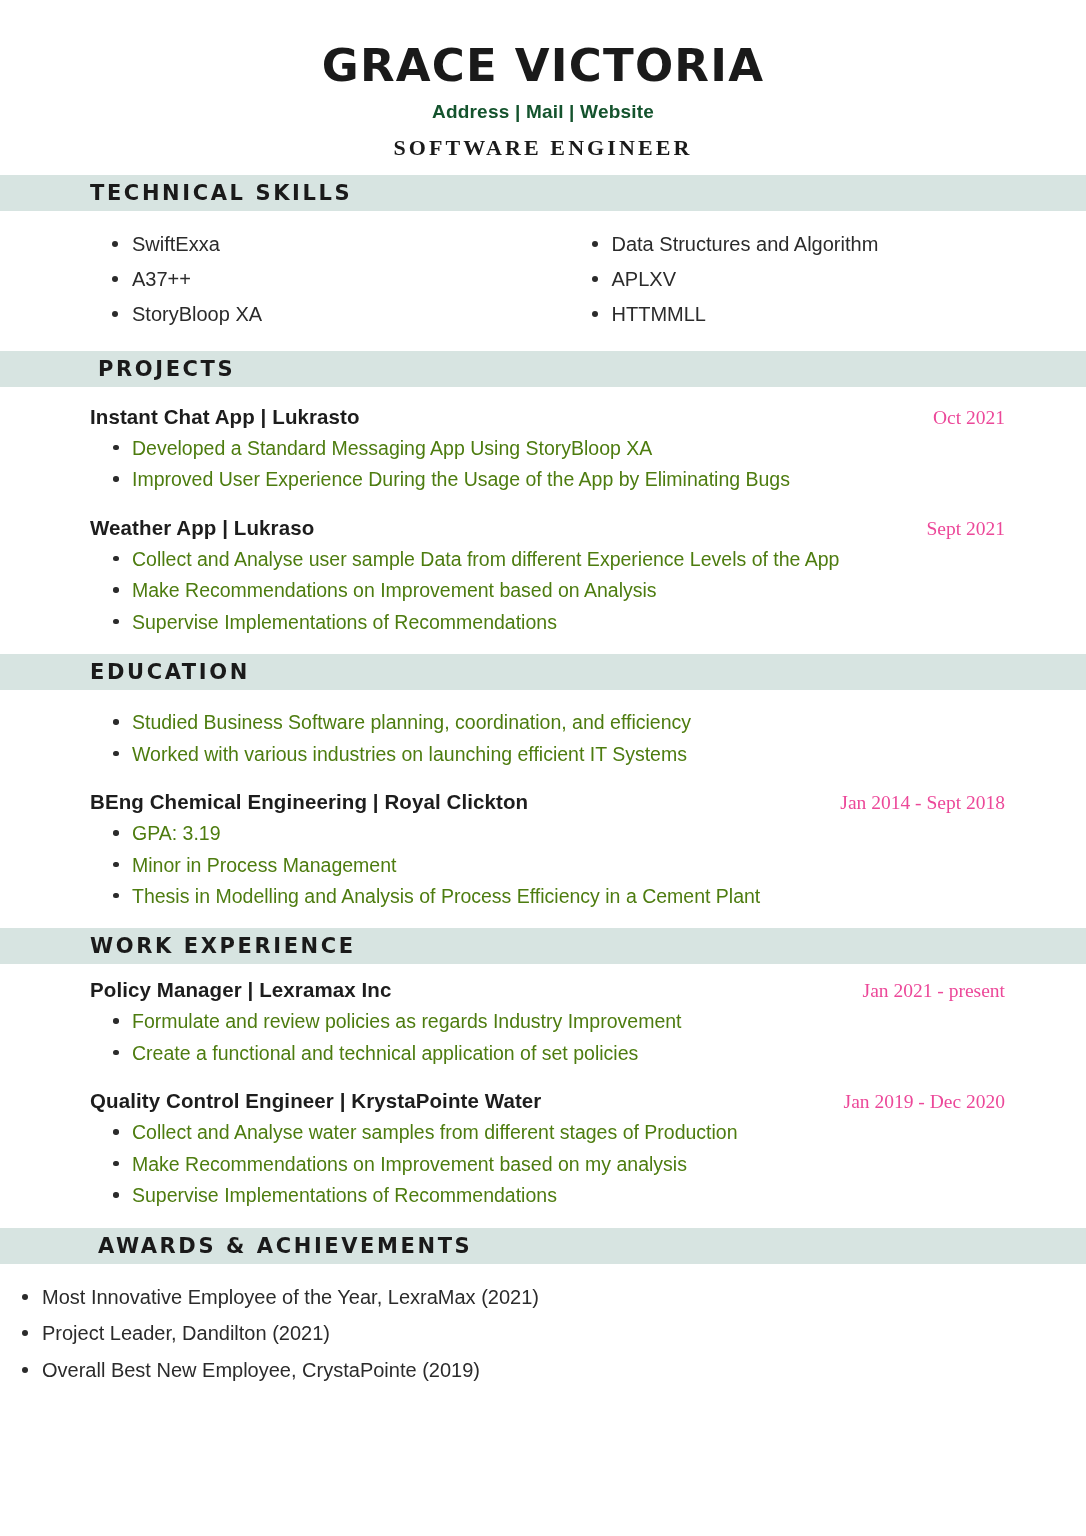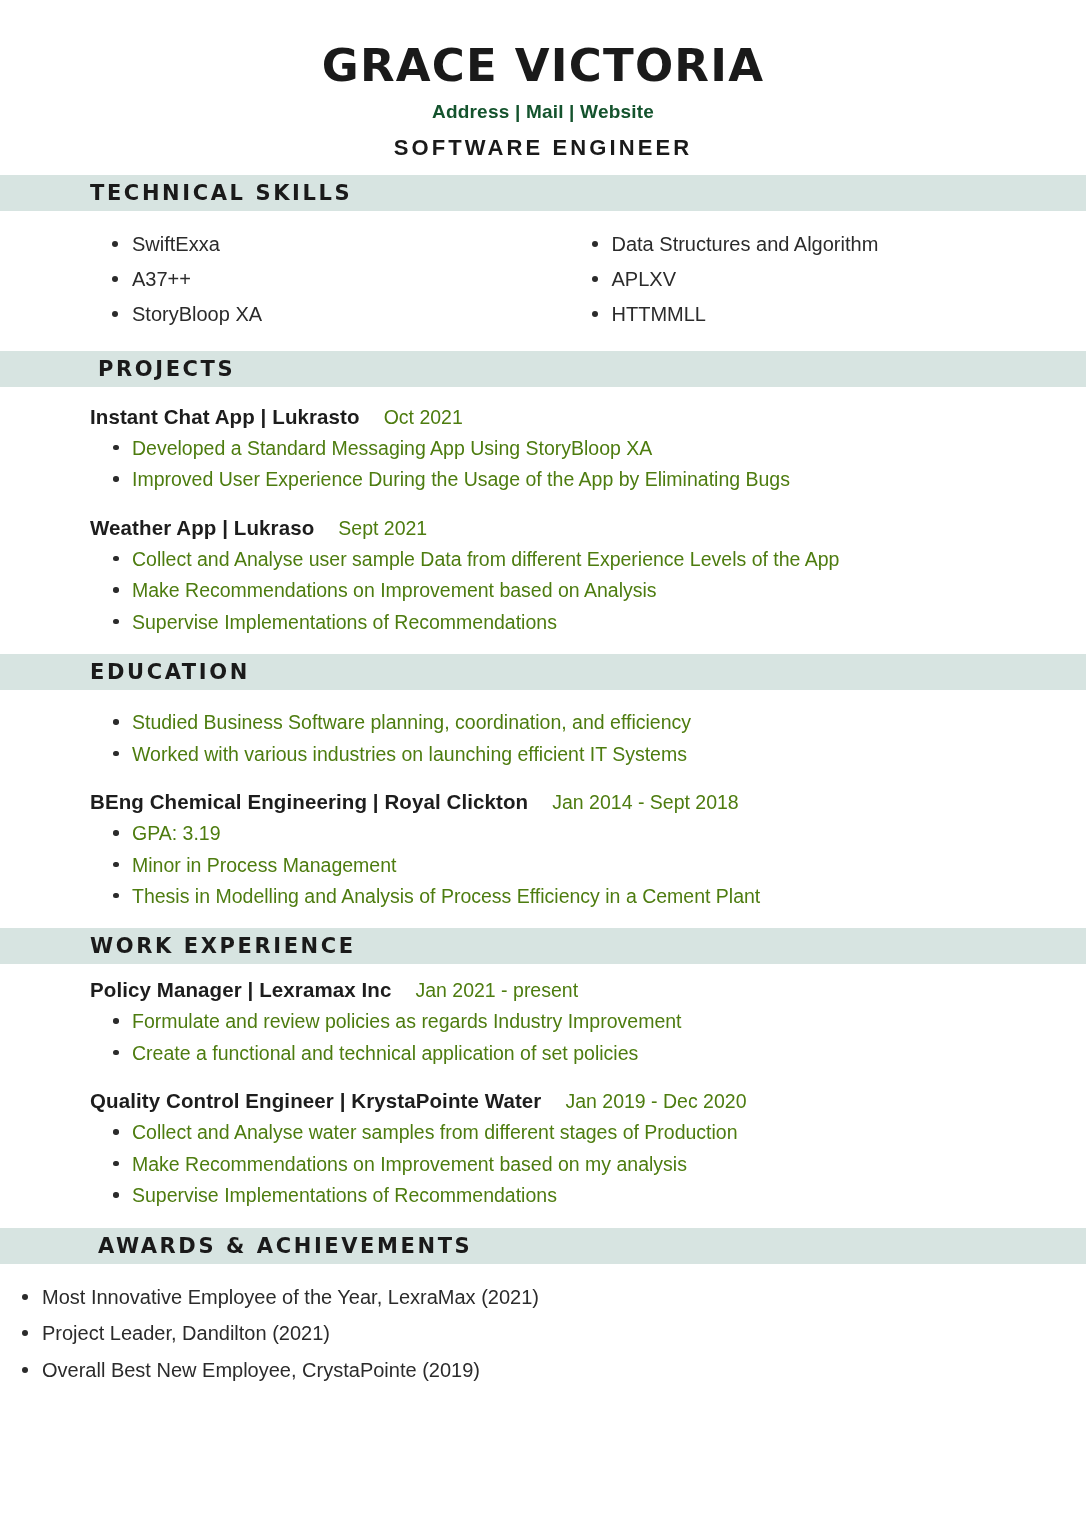--- a/index.html
+++ b/index.html
@@ -37,21 +37,21 @@
     margin: 0 0 10px 0;
   }
   .contact-line {
     font-size: 19px;
     font-weight: bold;
     color: #14532d;
     letter-spacing: 0.2px;
     margin: 0 0 12px 0;
   }
   .job-title {
-    font-family: Liberation Sans, sans-serif;
+    font-family: Liberation Serif, serif;
     font-size: 22px;
     font-weight: bold;
     letter-spacing: 3.1px;
     color: #1a1a1a;
     margin: 0;
   }
 
   
   .band {
     background: #d7e4e1;
@@ -107,34 +107,36 @@
     background: #2b2b2b;
   }
 
   
   .entries { padding-top: 16px; padding-bottom: 12px; }
   .entry { margin-bottom: 22px; }
   .entry:last-child { margin-bottom: 6px; }
   .entry-head {
     display: flex;
     align-items: baseline;
+    justify-content: space-between;
     margin-bottom: 5px;
   }
   .entry-title {
     font-size: 20.5px;
     font-weight: bold;
     color: #1d1d1d;
     letter-spacing: 0.1px;
   }
   .entry-date {
     font-size: 19.5px;
-    color: #4d7c0f;
+    color: #ec4899;
     white-space: nowrap;
     text-align: right;
     padding-left: 24px;
+    font-family: Liberation Serif, serif;
   }
   ul.bullets {
     list-style: none;
     margin: 0;
     padding: 0;
   }
   ul.bullets > li {
     position: relative;
     padding-left: 42px;
     font-size: 19.5px;

